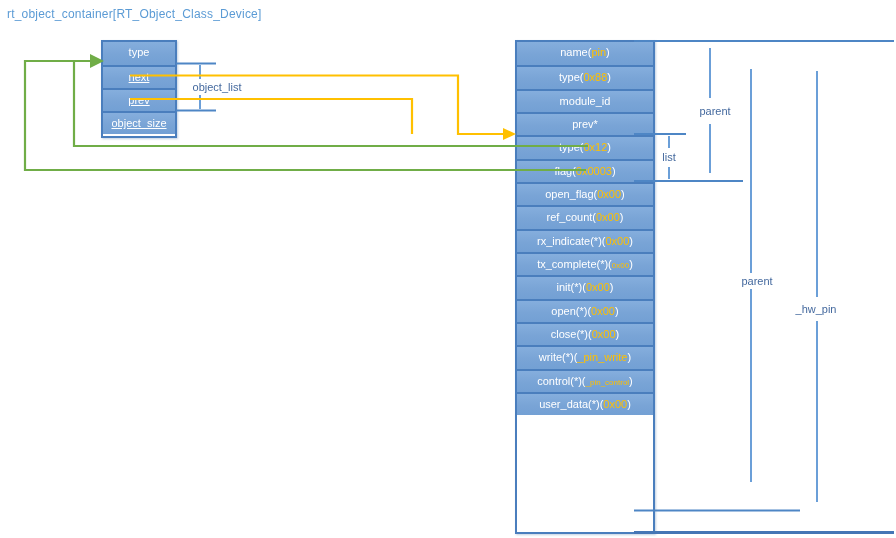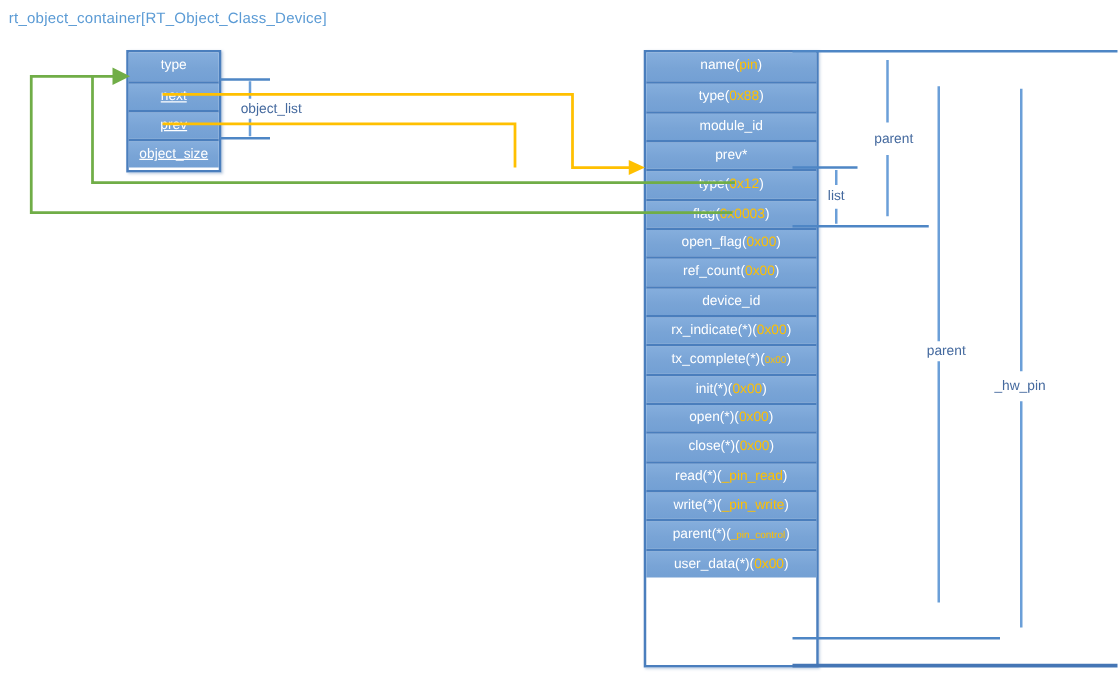--- a/index.html
+++ b/index.html
@@ -69,29 +69,27 @@
 
   <div id="device-box" class="structbox" style="left:515px;top:40px;width:140px;height:494px;">
       <div class="srow"><span>name(</span><span class="fval">pin</span><span>)</span></div>
       <div class="srow"><span>type(</span><span class="fval">0x88</span><span>)</span></div>
       <div class="srow"><span>module_id</span></div>
       <div class="srow"><span>prev*</span></div>
       <div class="srow"><span>type(</span><span class="fval">0x12</span><span>)</span></div>
       <div class="srow"><span>flag(</span><span class="fval">0x0003</span><span>)</span></div>
       <div class="srow"><span>open_flag(</span><span class="fval">0x00</span><span>)</span></div>
       <div class="srow"><span>ref_count(</span><span class="fval">0x00</span><span>)</span></div>
-      <div class="srow"><span>device_id</span></div>
       <div class="srow"><span>rx_indicate(*)(</span><span class="fval">0x00</span><span>)</span></div>
       <div class="srow"><span>tx_complete(*)(</span><span class="fval small">0x00</span><span>)</span></div>
       <div class="srow"><span>init(*)(</span><span class="fval">0x00</span><span>)</span></div>
       <div class="srow"><span>open(*)(</span><span class="fval">0x00</span><span>)</span></div>
       <div class="srow"><span>close(*)(</span><span class="fval">0x00</span><span>)</span></div>
-      <div class="srow"><span>read(*)(</span><span class="fval">_pin_read</span><span>)</span></div>
       <div class="srow"><span>write(*)(</span><span class="fval">_pin_write</span><span>)</span></div>
-      <div class="srow"><span>parent(*)(</span><span class="fval small">_pin_control</span><span>)</span></div>
+      <div class="srow"><span>control(*)(</span><span class="fval small">_pin_control</span><span>)</span></div>
       <div class="srow"><span>user_data(*)(</span><span class="fval">0x00</span><span>)</span></div>
     </div>
 
   <svg id="overlay" width="896" height="538" viewBox="0 0 896 538">
 
     <g>
       <line class="blue-h" x1="176" y1="63.5" x2="216" y2="63.5"></line>
       <line class="blue-h" x1="176" y1="110.5" x2="216" y2="110.5"></line>
       <line class="blue-v" x1="200" y1="65" x2="200" y2="79"></line>
       <line class="blue-v" x1="200" y1="95" x2="200" y2="109"></line>

